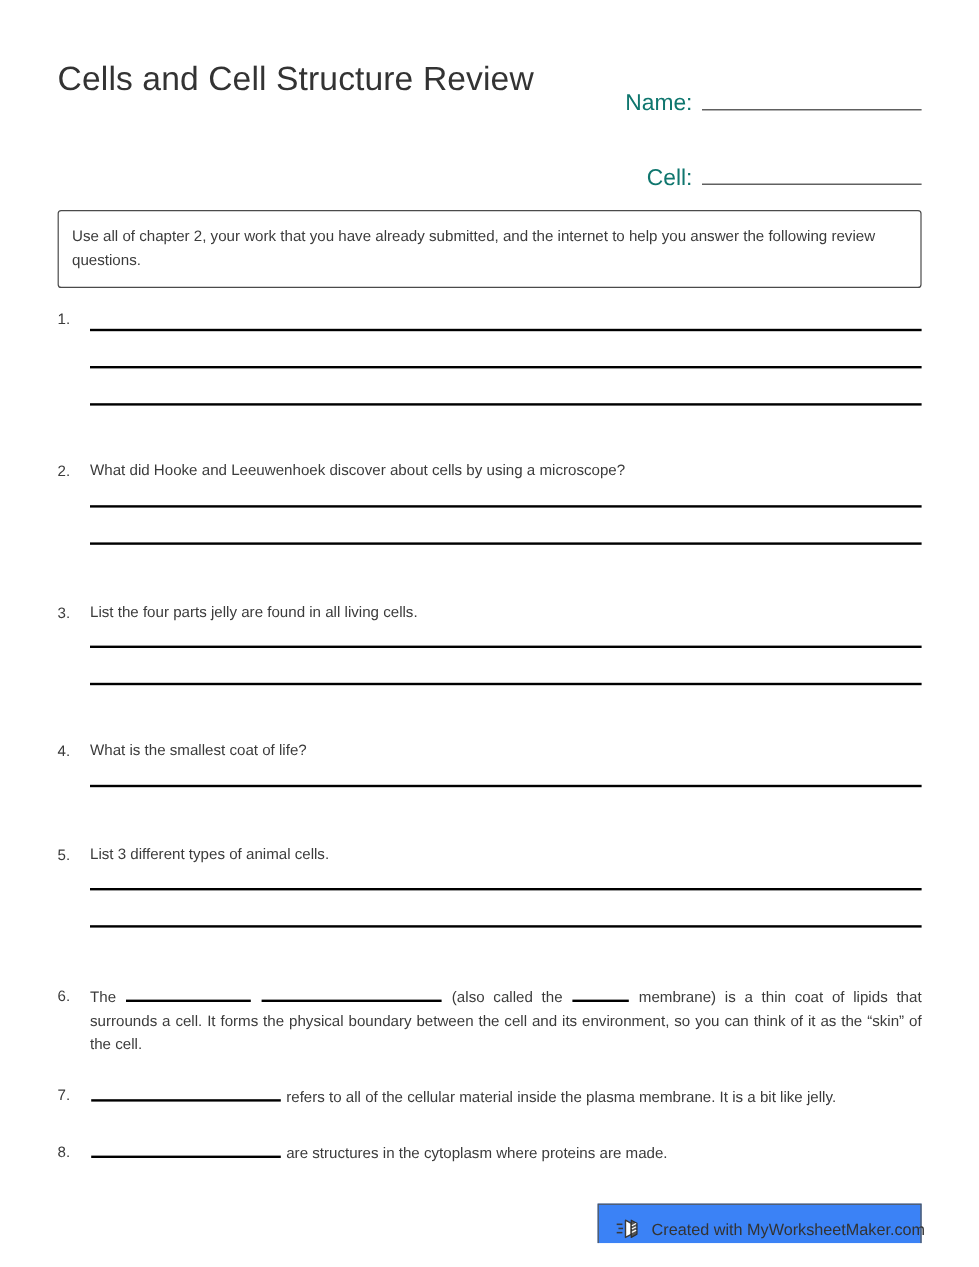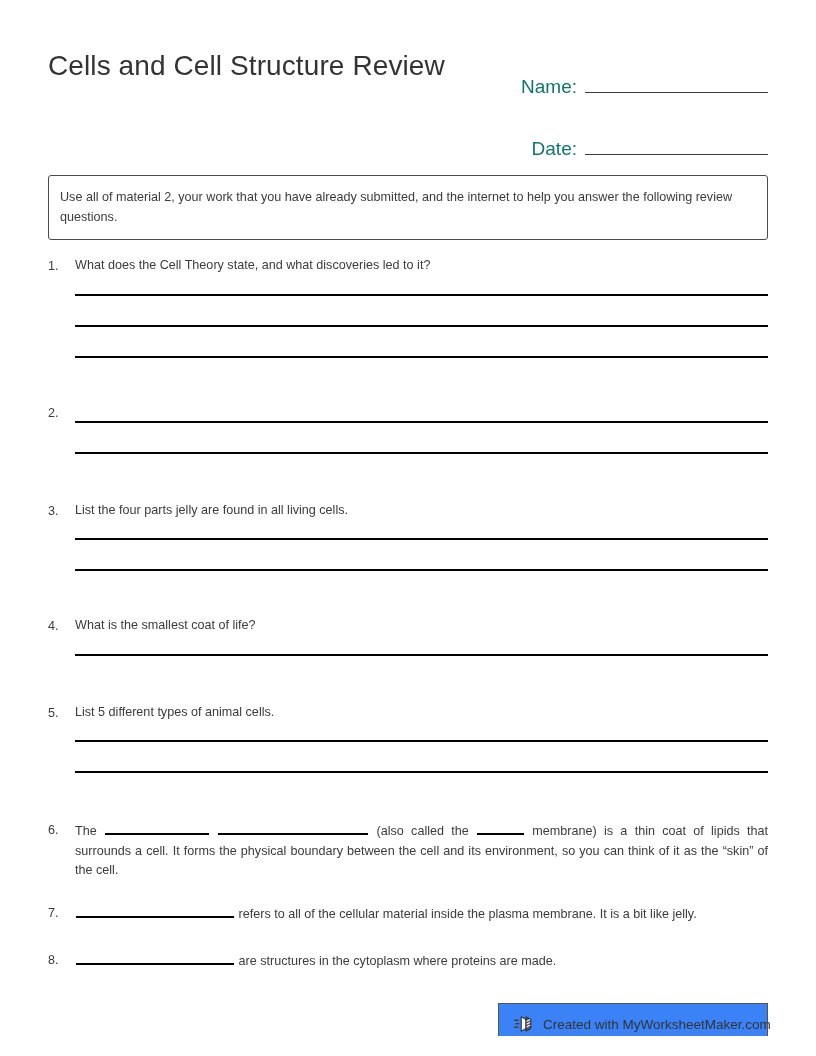--- a/index.html
+++ b/index.html
@@ -177,45 +177,45 @@
 
   <div class="header">
     <h1 class="title">Cells and Cell Structure Review</h1>
 
     <div class="namedate">
       <div class="nd-row">
         <span class="nd-label">Name:</span>
         <span class="nd-rule"></span>
       </div>
       <div class="nd-row">
-        <span class="nd-label">Date:</span>
+        <span class="nd-label">Cell:</span>
         <span class="nd-rule"></span>
       </div>
     </div>
   </div>
 
   <div class="instructions">
-    <p class="instructions-text">Use all of material 2, your work that you have already submitted, and the internet to help you answer the following review questions.</p>
+    <p class="instructions-text">Use all of chapter 2, your work that you have already submitted, and the internet to help you answer the following review questions.</p>
   </div>
 
   <div class="questions">
       <div class="q q-block" style="margin-bottom: 45px;">
         <div class="q-num">1.</div>
         <div class="q-body">
-          <p class="q-text">What does the Cell Theory state, and what discoveries led to it?</p>
           <div class="answer-lines">
             <div class="aline"></div>
             <div class="aline"></div>
             <div class="aline"></div>
           </div>
         </div>
       </div>
       <div class="q q-block" style="margin-bottom: 47px;">
         <div class="q-num">2.</div>
         <div class="q-body">
+          <p class="q-text">What did Hooke and Leeuwenhoek discover about cells by using a microscope?</p>
           <div class="answer-lines">
             <div class="aline"></div>
             <div class="aline"></div>
           </div>
         </div>
       </div>
       <div class="q q-block" style="margin-bottom: 45px;">
         <div class="q-num">3.</div>
         <div class="q-body">
           <p class="q-text">List the four parts jelly are found in all living cells.</p>
@@ -230,21 +230,21 @@
         <div class="q-body">
           <p class="q-text">What is the smallest coat of life?</p>
           <div class="answer-lines">
             <div class="aline"></div>
           </div>
         </div>
       </div>
       <div class="q q-block" style="margin-bottom: 47px;">
         <div class="q-num">5.</div>
         <div class="q-body">
-          <p class="q-text">List 5 different types of animal cells.</p>
+          <p class="q-text">List 3 different types of animal cells.</p>
           <div class="answer-lines">
             <div class="aline"></div>
             <div class="aline"></div>
           </div>
         </div>
       </div>
       <div class="q q-block" style="margin-bottom: 22px;">
         <div class="q-num">6.</div>
         <div class="q-body">
           <p class="q-text justify">The <span class="blank w-md"></span> <span class="blank w-lg"></span> (also called the <span class="blank w-sm"></span> membrane) is a thin coat of lipids that surrounds a cell. It forms the physical boundary between the cell and its environment, so you can think of it as the “skin” of the cell.</p>

